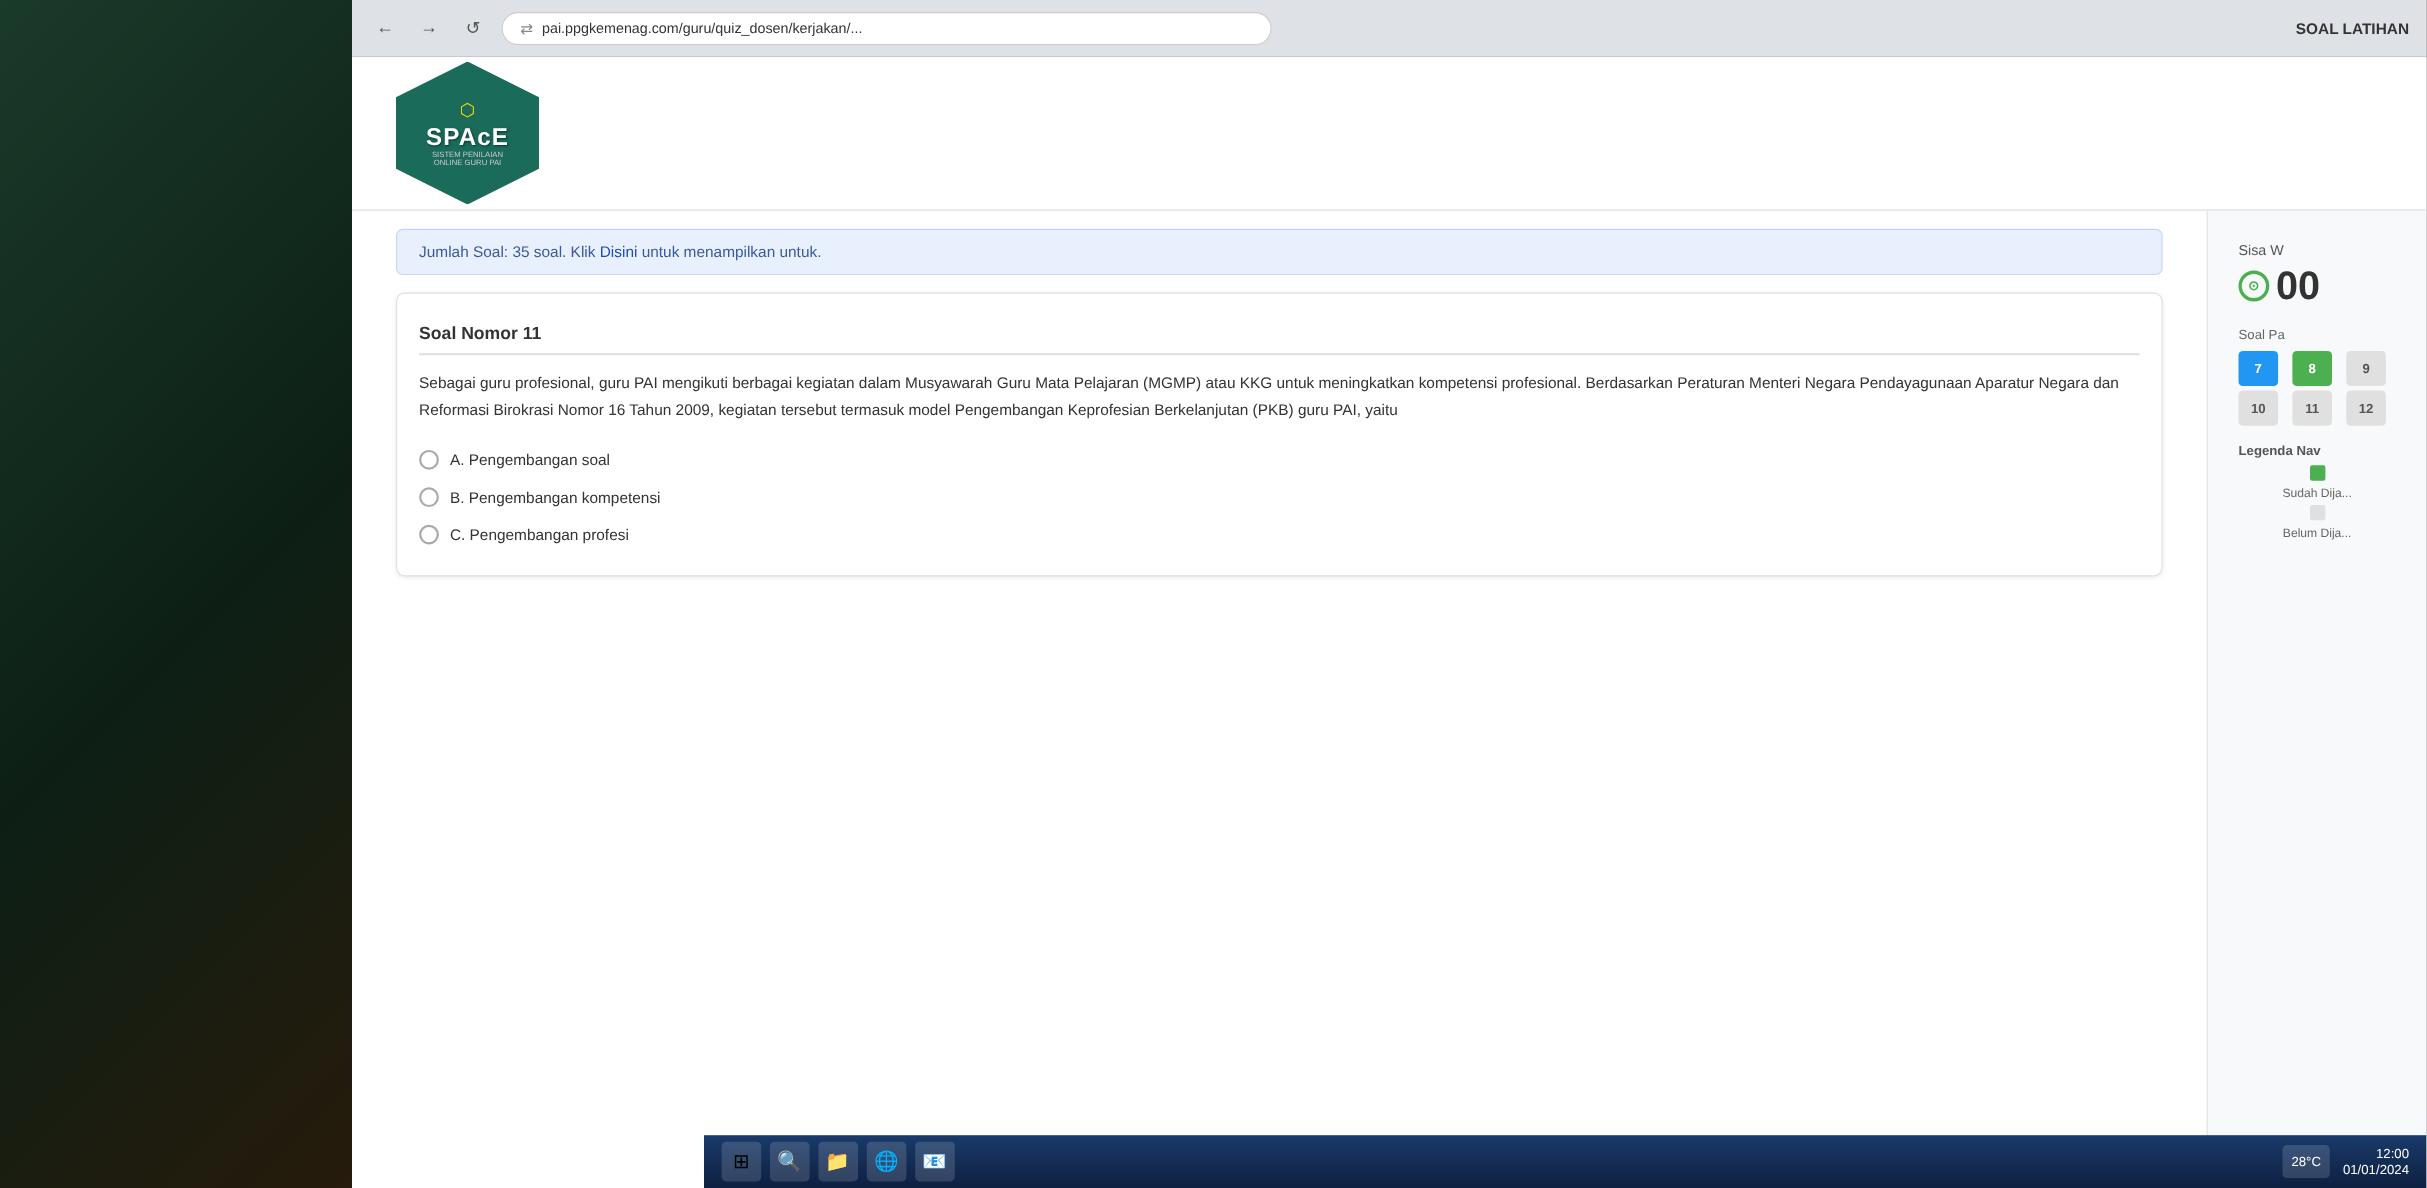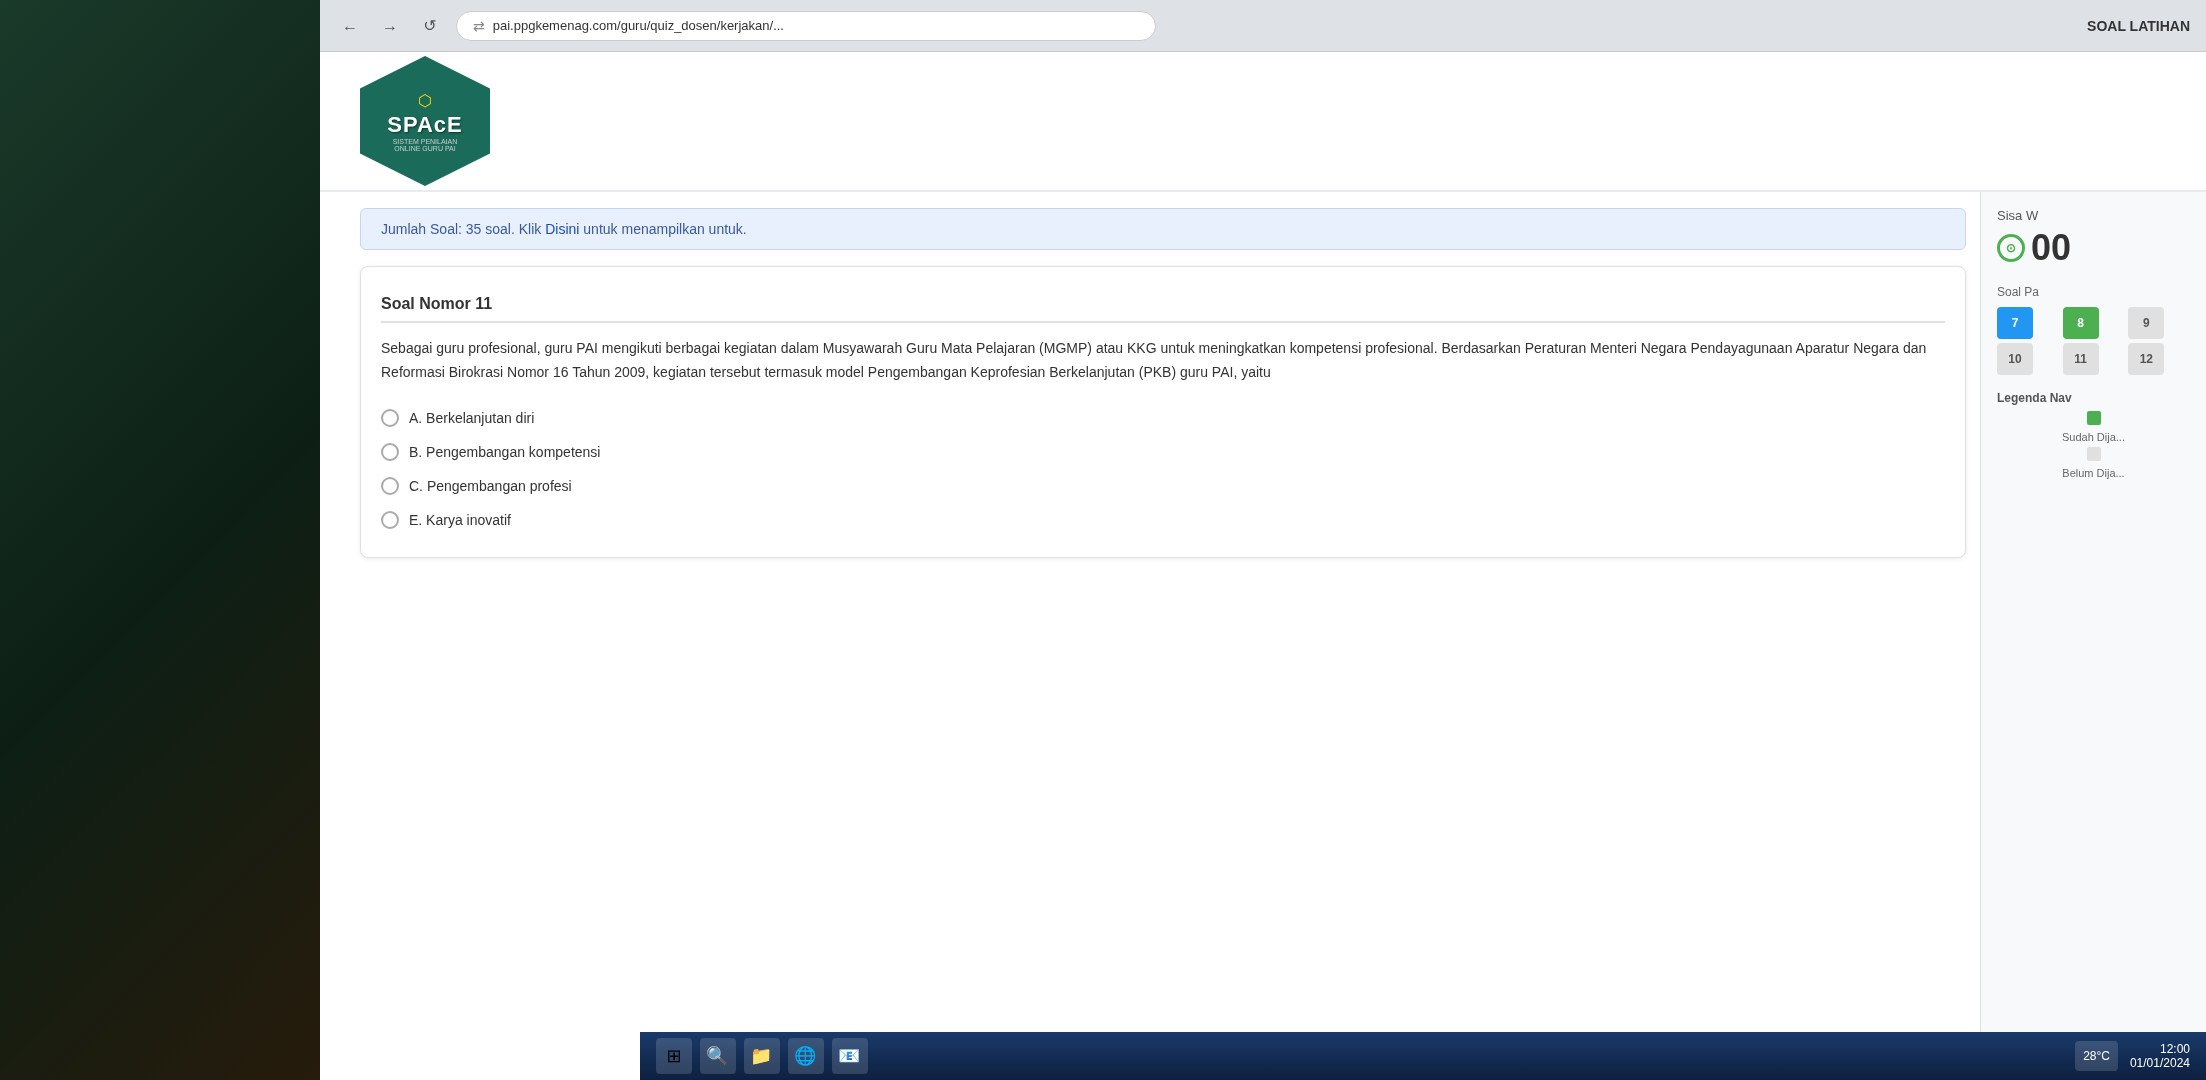--- a/index.html
+++ b/index.html
@@ -145,25 +145,25 @@
       font-size: 16px;
       color: #FFD700;
       margin-bottom: 2px;
     }
 
     
     .sidebar-panel {
       position: absolute;
       right: 0;
       top: 140px;
-      width: 226px;
+      width: 200px;
       background: #f8f9fa;
       border-left: 1px solid #e0e0e0;
       height: calc(100% - 140px);
-      padding: 16px;
+      padding: 28px;
     }
 
     .sidebar-timer-label {
       font-size: 13px;
       color: #555;
       margin-bottom: 4px;
     }
 
     .sidebar-timer {
       font-size: 36px;
@@ -456,33 +456,29 @@
         <span>Jumlah Soal: 35 soal. Klik </span><a>Disini</a><span> untuk menampilkan untuk.</span>
       </div>
 
       <div class="question-card">
         <div class="question-number">Soal Nomor 11</div>
         <div class="question-text">Sebagai guru profesional, guru PAI mengikuti berbagai kegiatan dalam Musyawarah Guru Mata Pelajaran (MGMP) atau KKG untuk meningkatkan kompetensi profesional. Berdasarkan Peraturan Menteri Negara Pendayagunaan Aparatur Negara dan Reformasi Birokrasi Nomor 16 Tahun 2009, kegiatan tersebut termasuk model Pengembangan Keprofesian Berkelanjutan (PKB) guru PAI, yaitu</div>
 
         <ul class="options-list">
           <li class="option-item">
             <span class="option-radio"></span>
-            <span>A. Berkelanjutan diri</span>
+            <span>A. Pengembangan soal</span>
           </li>
           <li class="option-item">
             <span class="option-radio"></span>
             <span>B. Pengembangan kompetensi</span>
           </li>
           <li class="option-item">
             <span class="option-radio"></span>
             <span>C. Pengembangan profesi</span>
-          </li>
-          <li class="option-item">
-            <span class="option-radio"></span>
-            <span>E. Karya inovatif</span>
           </li>
         </ul>
       </div>
 
     </div>
 
     <div class="taskbar">
       <div class="taskbar-item">⊞</div>
       <div class="taskbar-item">🔍</div>
       <div class="taskbar-item">📁</div>

